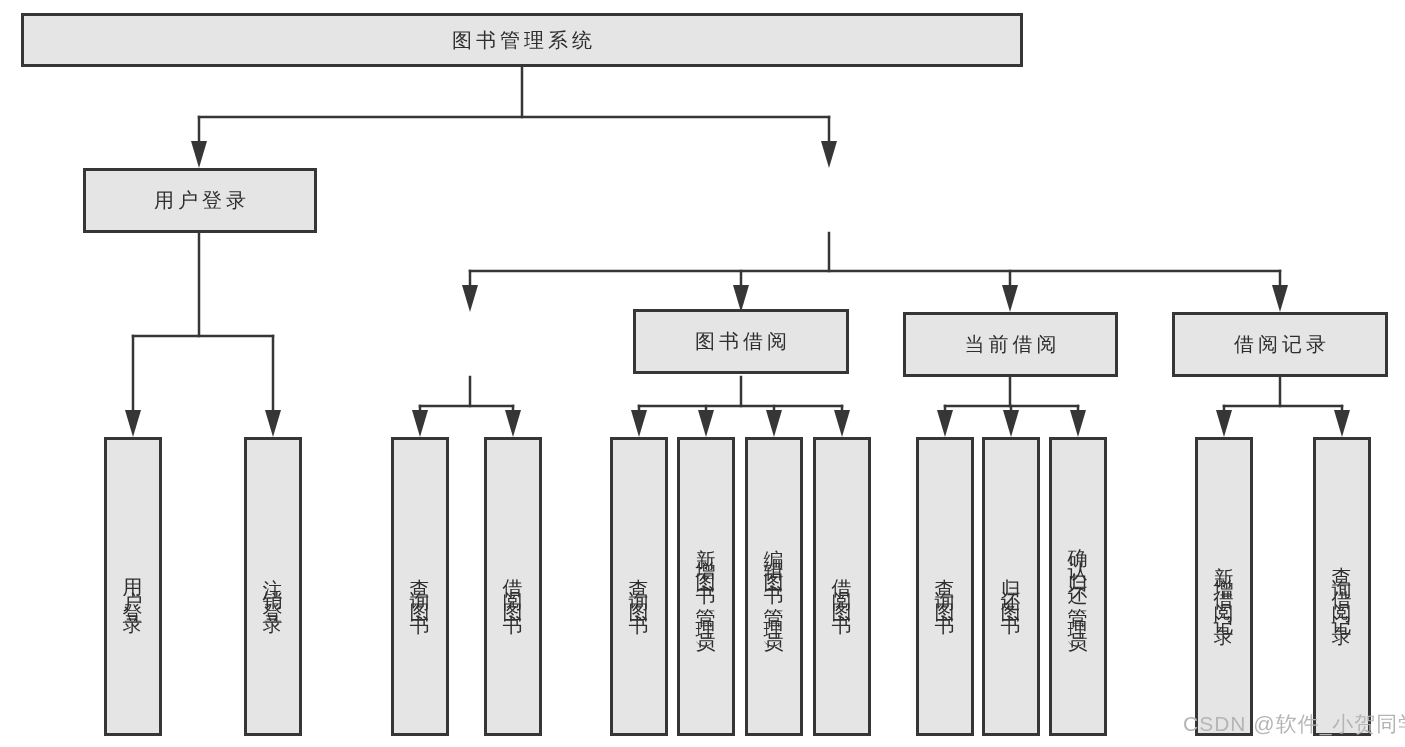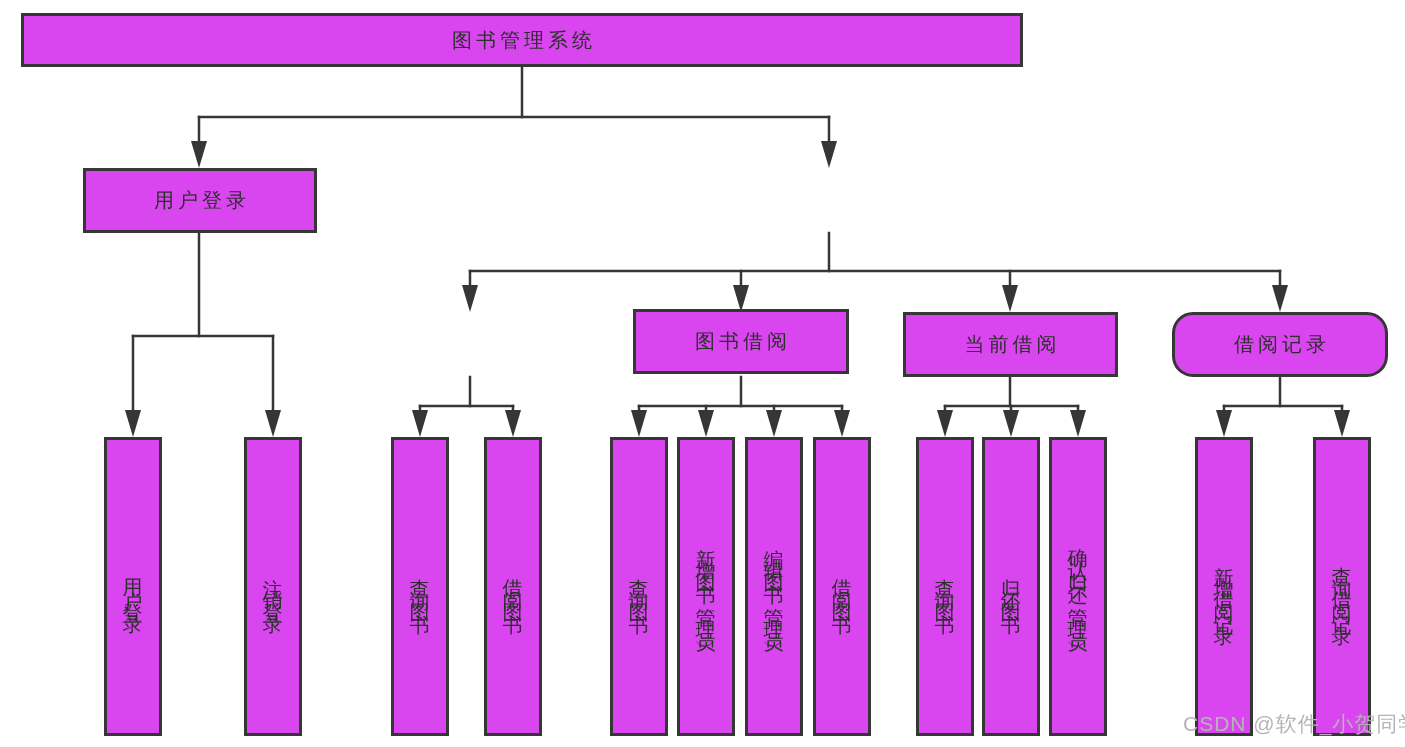--- a/index.html
+++ b/index.html
@@ -24,21 +24,21 @@
     fill: none;
     stroke-linecap: square;
   }
   .wires polygon {
     fill: #363636;
     stroke: none;
   }
 
   .node {
     position: absolute;
-    background: #d946ef;
+    background: #e5e5e5;
     border: 3px solid #363636;
     color: #2e2e2e;
     display: flex;
     align-items: center;
     justify-content: center;
     font-size: 20px;
   }
   .hnode span {
     letter-spacing: 4px;
     text-indent: 4px;
@@ -151,21 +151,21 @@
   <div class="node hnode" style="left:83px; top:168px; width:234px; height:65px;">
     <span>用户登录</span>
   </div>
 
   <div class="node hnode" style="left:633px; top:309px; width:216px; height:65px;">
     <span>图书借阅</span>
   </div>
   <div class="node hnode" style="left:903px; top:312px; width:215px; height:65px;align-items:center;">
     <span>当前借阅</span>
   </div>
-  <div class="node hnode" style="left:1172px; top:312px; width:216px; height:65px;border-radius:21px;">
+  <div class="node hnode" style="left:1172px; top:312px; width:216px; height:65px;">
     <span>借阅记录</span>
   </div>
 
   <div class="node leaf" style="left:104px; top:437px; width:58px; height:299px;">
     <span>用户登录</span>
   </div>
   <div class="node leaf" style="left:244px; top:437px; width:58px; height:299px;">
     <span>注销登录</span>
   </div>
 

